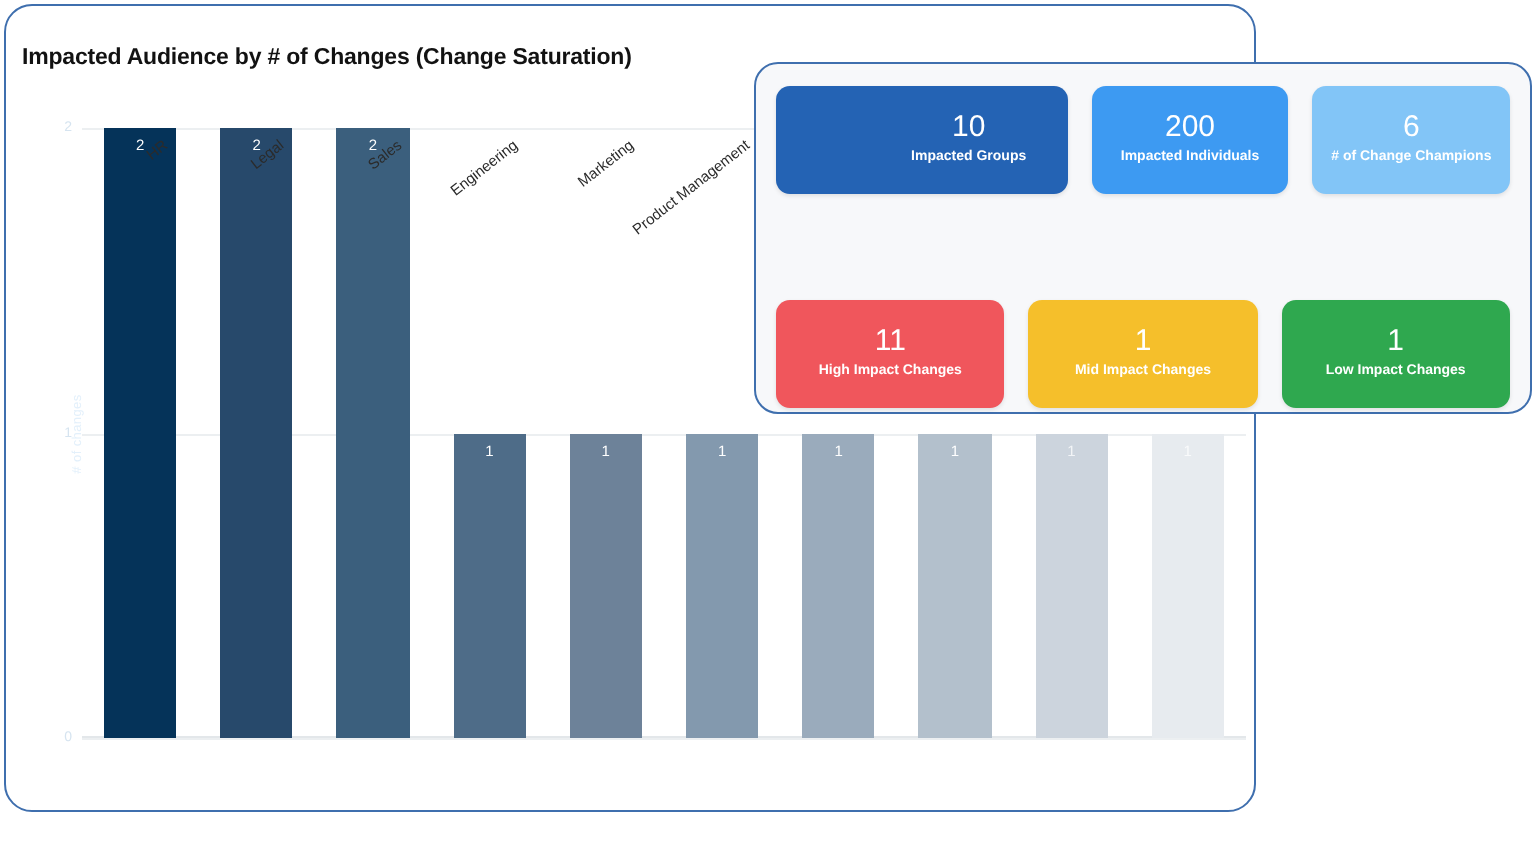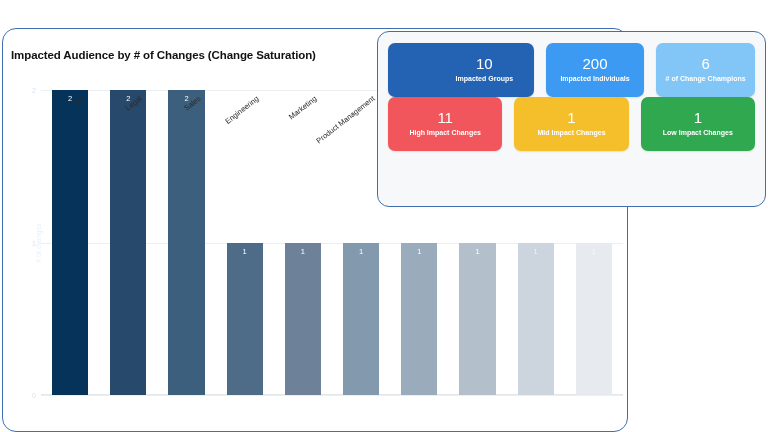--- a/index.html
+++ b/index.html
@@ -5,21 +5,21 @@
   html,body{margin:0;padding:0;}
   body{
     width:768px;height:432px;background:#ffffff;
     font-family:"Liberation Sans",sans-serif;
     overflow:hidden;position:relative;
   }
   #stage{position:absolute;inset:0;}
 
   
   .chart-card{
-    position:absolute;left:2px;top:28px;width:626px;height:404px;
+    position:absolute;left:2px;top:2px;width:626px;height:404px;
     border:1.4px solid #3f6fae;border-radius:14px;background:#ffffff;
     box-sizing:border-box;
   }
   .chart-title{
     position:absolute;left:8px;top:20px;
     font-size:11.5px;font-weight:bold;color:#121212;
     white-space:nowrap;letter-spacing:-0.1px;
   }
 
   
@@ -52,21 +52,21 @@
     font-size:7.5px;color:#2b2b2b;white-space:nowrap;
   }
 
   
   .kpi-panel{
     position:absolute;left:377px;top:31px;width:389px;height:176px;
     background:#f7f8fa;border:1.4px solid #3f6fae;border-radius:12px;
     box-sizing:border-box;padding:11px 10px;
   }
   .kpi-row{display:flex;gap:12px;}
-  .kpi-row.bottom{justify-content:center;}
+  .kpi-row.bottom{margin-top:53px;justify-content:center;}
   .kpi-card{
     flex:1;height:54px;border-radius:7px;
     display:flex;flex-direction:column;align-items:center;justify-content:center;
     color:#ffffff;box-shadow:0 1px 2px rgba(0,0,0,.10);
   }
   .kpi-value{font-size:15px;line-height:16px;font-weight:normal;}
   .kpi-label{font-size:7px;line-height:10px;margin-top:2px;font-weight:bold;}
 </style>
 </head>
 <body>

